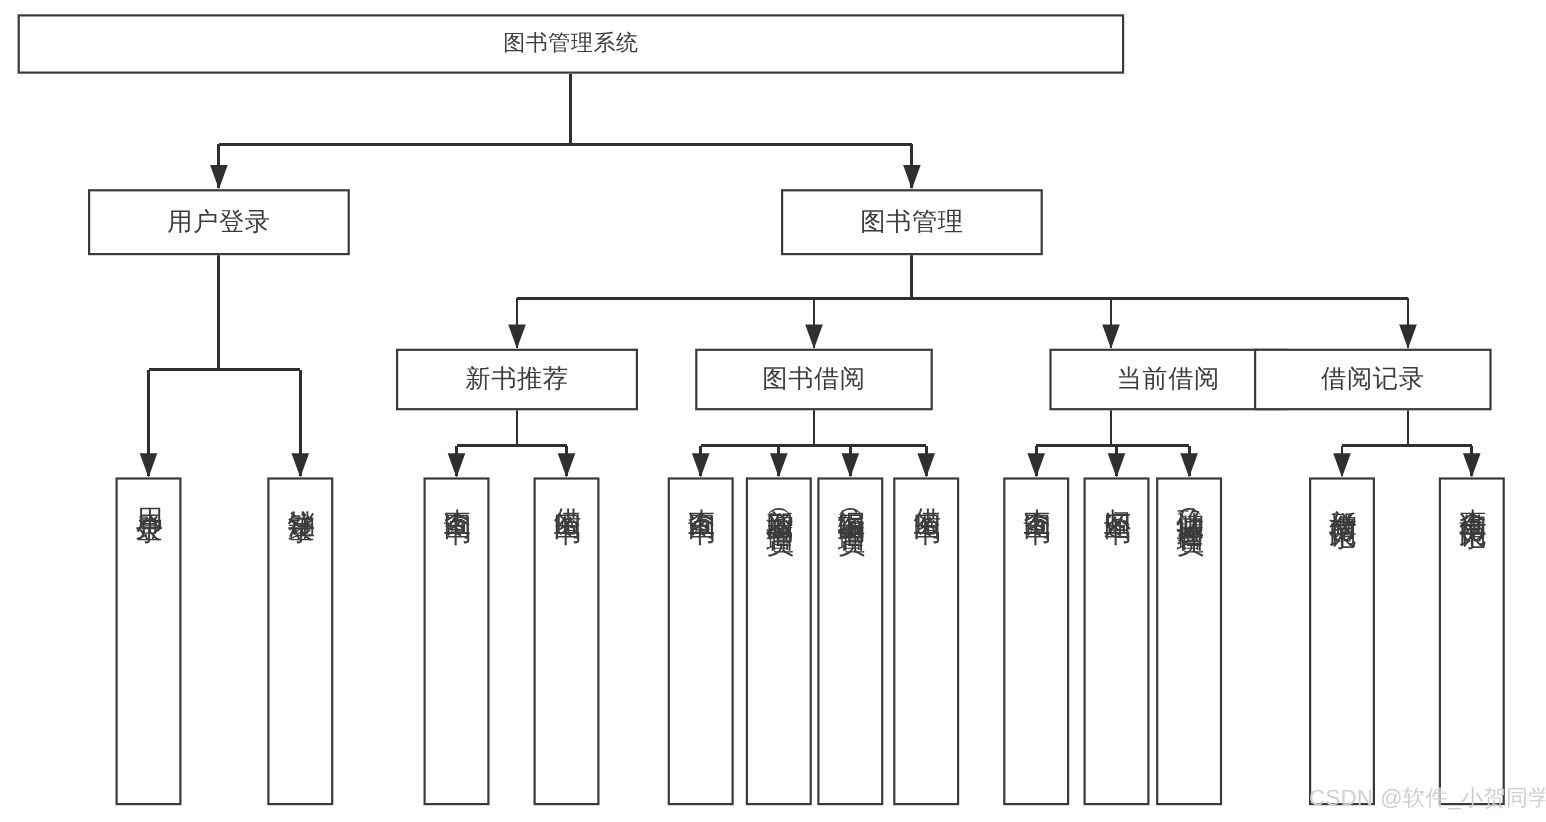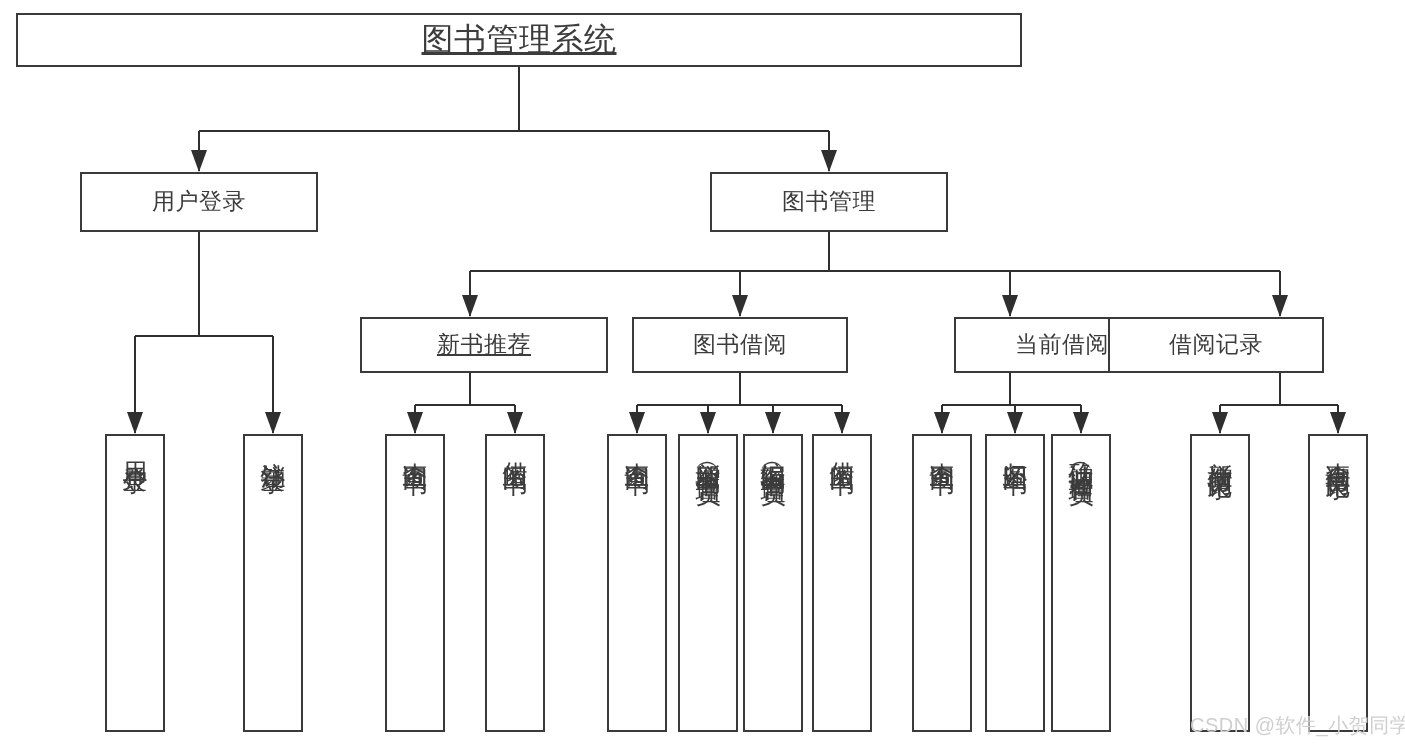--- a/index.html
+++ b/index.html
@@ -44,22 +44,21 @@
     color: #3c3c3c;
     white-space: pre;
   }
   
   .node.horiz .node-label {
     writing-mode: horizontal-tb;
     font-size: 23px;
     letter-spacing: 0.5px;
   }
   .node.root .node-label {
-    font-size: 32px;
-    text-decoration: underline;
+    font-size: 20px;
   }
   
   .node.vert {
     align-items: flex-start;
     justify-content: center;
     padding-top: 6px;
   }
   .node.vert .node-label {
     writing-mode: vertical-rl;
     text-orientation: upright;
@@ -142,30 +141,30 @@
   <div id="node-layer">
       <div class="node horiz root" style="left: 16px; top: 13px; width: 1006px; height: 54px;">
         <span class="node-label">图书管理系统</span>
       </div>
       <div class="node horiz" style="left: 80px; top: 172px; width: 238px; height: 60px;">
         <span class="node-label">用户登录</span>
       </div>
       <div class="node horiz" style="left: 710px; top: 172px; width: 238px; height: 60px;">
         <span class="node-label">图书管理</span>
       </div>
-      <div class="node horiz" style="left: 360px; top: 317px; width: 248px; height: 56px; text-decoration: underline;">
+      <div class="node horiz" style="left: 360px; top: 317px; width: 220px; height: 56px;">
         <span class="node-label">新书推荐</span>
       </div>
       <div class="node horiz" style="left: 632px; top: 317px; width: 216px; height: 56px;">
         <span class="node-label">图书借阅</span>
       </div>
       <div class="node horiz" style="left: 954px; top: 317px; width: 216px; height: 56px;">
         <span class="node-label">当前借阅</span>
       </div>
-      <div class="node horiz" style="left: 1108px; top: 317px; width: 216px; height: 56px; align-items: center;">
+      <div class="node horiz" style="left: 1140px; top: 317px; width: 216px; height: 56px; align-items: center;">
         <span class="node-label">借阅记录</span>
       </div>
       <div class="node vert" style="left: 105px; top: 434px; width: 60px; height: 298px;">
         <span class="node-label">用户登录</span>
       </div>
       <div class="node vert" style="left: 243px; top: 434px; width: 60px; height: 298px;">
         <span class="node-label">注销登录</span>
       </div>
       <div class="node vert" style="left: 385px; top: 434px; width: 60px; height: 298px;">
         <span class="node-label">查询图书</span>

